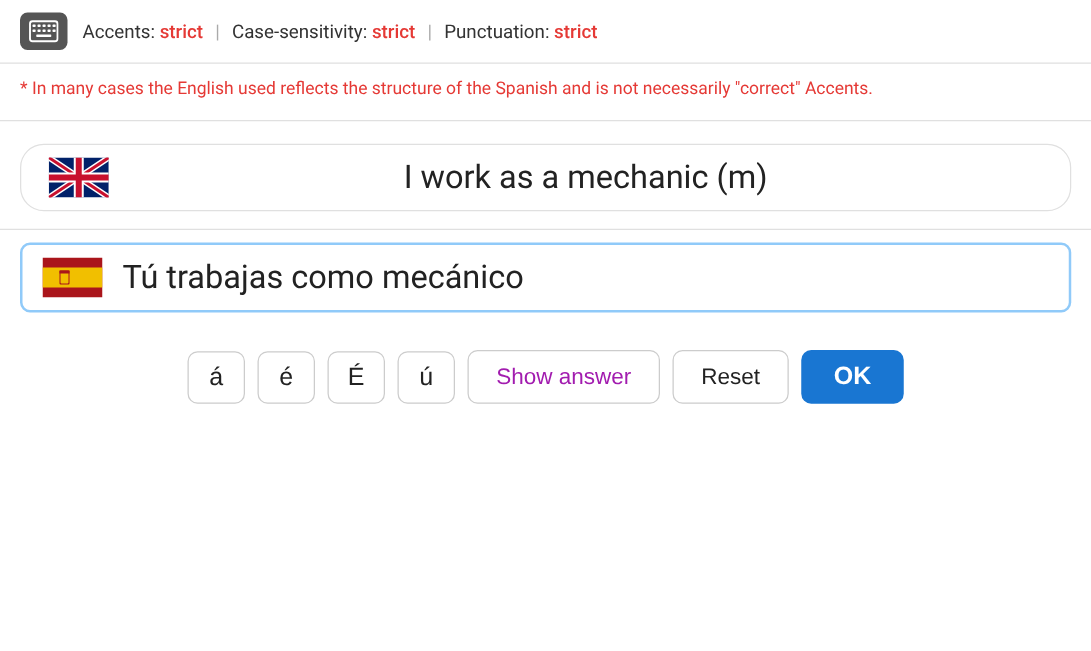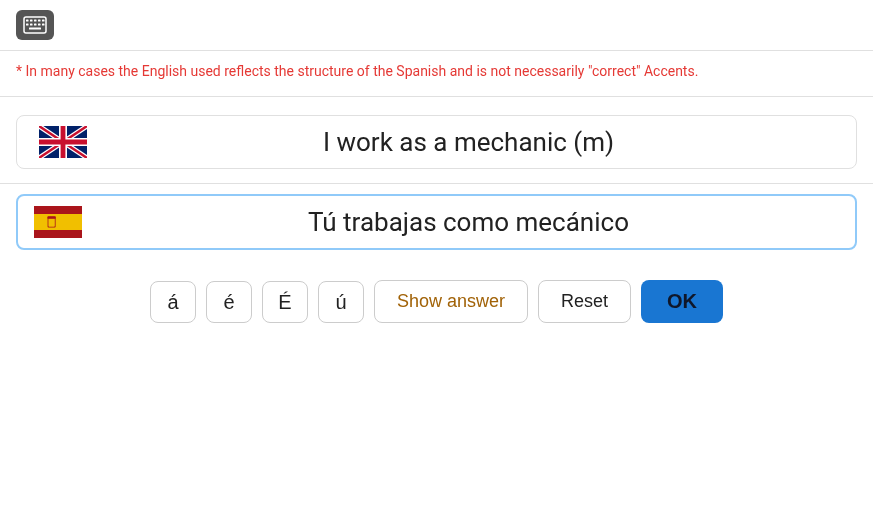--- a/index.html
+++ b/index.html
@@ -65,21 +65,21 @@
       padding: 18px 16px 14px 16px;
       border-bottom: 1px solid #e0e0e0;
     }
 
     .question-row {
       display: flex;
       align-items: center;
       gap: 16px;
       padding: 10px 22px;
       border: 1px solid #e0e0e0;
-      border-radius: 8px;
+      border-radius: 19px;
       background: #fff;
     }
 
     .question-text {
       font-size: 26px;
       color: #222;
       font-weight: 400;
       flex: 1;
       text-align: center;
     }
@@ -96,21 +96,21 @@
       border: 2px solid #90caf9;
       border-radius: 8px;
       background: #fff;
     }
 
     .answer-text {
       font-size: 26px;
       color: #222;
       font-weight: 400;
       flex: 1;
-      text-align: center;
+      text-align: left;
     }
 
     .button-row {
       display: flex;
       align-items: center;
       justify-content: center;
       gap: 10px;
       padding: 16px 16px 20px 16px;
     }
 
@@ -127,42 +127,42 @@
       line-height: 1;
     }
 
     .show-answer-btn {
       padding: 10px 22px;
       font-size: 18px;
       border: 1px solid #ccc;
       border-radius: 8px;
       background: #fff;
       cursor: pointer;
-      color: #a16207;
+      color: #a21caf;
     }
 
     .reset-btn {
       padding: 10px 22px;
       font-size: 18px;
       border: 1px solid #ccc;
       border-radius: 8px;
       background: #fff;
       cursor: pointer;
       color: #222;
       text-align: center;
     }
 
     .ok-btn {
       padding: 10px 26px;
       font-size: 20px;
       border: none;
       border-radius: 8px;
       background: #1976d2;
       cursor: pointer;
-      color: #0f172a;
+      color: #ffffff;
       font-weight: 600;
     }
 
     
     .uk-flag {
       width: 48px;
       height: 32px;
     }
 
     
@@ -184,20 +184,30 @@
       <rect x="15" y="4.5" width="2.5" height="2" rx="0.5" fill="white"></rect>
       <rect x="19" y="4.5" width="2.5" height="2" rx="0.5" fill="white"></rect>
       <rect x="3" y="8.5" width="2.5" height="2" rx="0.5" fill="white"></rect>
       <rect x="7" y="8.5" width="2.5" height="2" rx="0.5" fill="white"></rect>
       <rect x="11" y="8.5" width="2.5" height="2" rx="0.5" fill="white"></rect>
       <rect x="15" y="8.5" width="2.5" height="2" rx="0.5" fill="white"></rect>
       <rect x="19" y="8.5" width="2.5" height="2" rx="0.5" fill="white"></rect>
       <rect x="6" y="12.5" width="12" height="2" rx="0.5" fill="white"></rect>
     </svg>
   </div>
+  <span class="settings-text">
+    <span>Accents:</span>
+    <span class="strict">strict</span>
+    <span class="sep"> | </span>
+    <span>Case-sensitivity:</span>
+    <span class="strict">strict</span>
+    <span class="sep"> | </span>
+    <span>Punctuation:</span>
+    <span class="strict">strict</span>
+  </span>
 </div>
 
 <div class="note-bar">
   <p class="note-text">* In many cases the English used reflects the structure of the Spanish and is not necessarily "correct" Accents.</p>
 </div>
 
 <div class="question-area">
   <div class="question-row">
 
     <svg class="uk-flag" viewBox="0 0 60 40" xmlns="http://www.w3.org/2000/svg">

